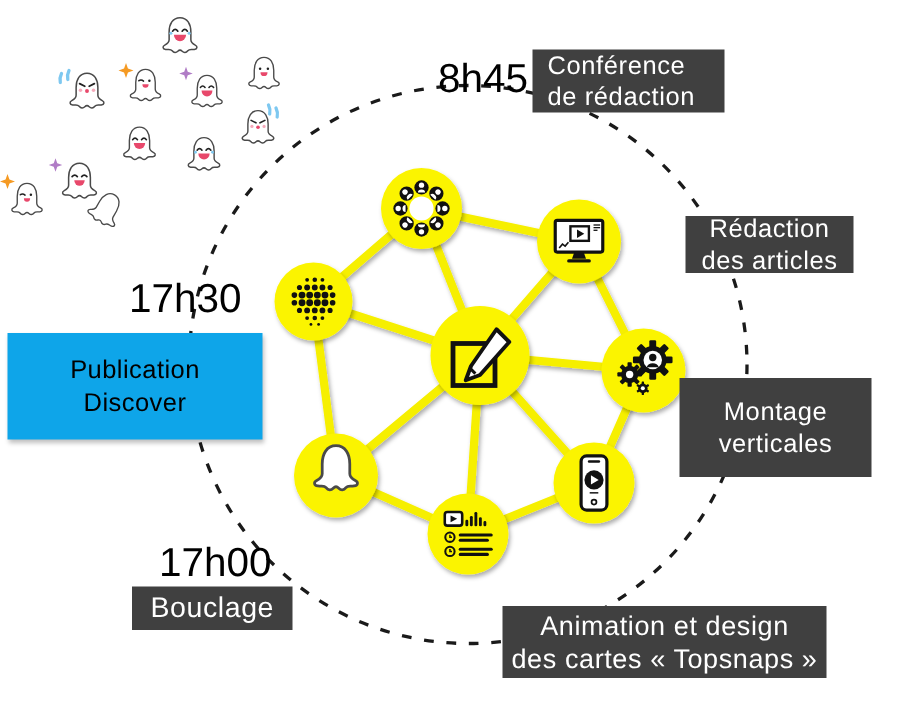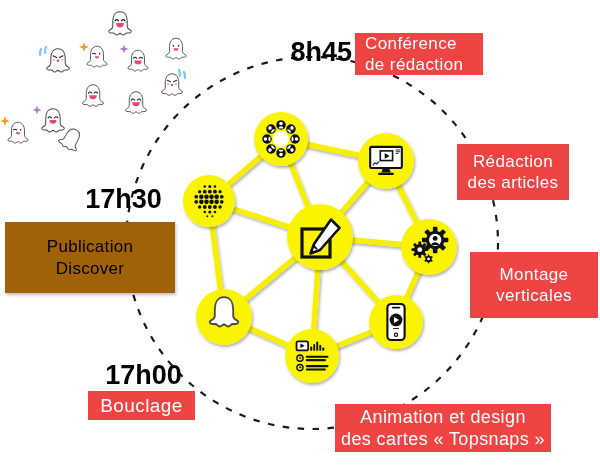--- a/index.html
+++ b/index.html
@@ -2,31 +2,31 @@
 <html><head>
 <meta charset="utf-8">
 <style>
   html,body{margin:0;padding:0;background:#fff;}
   .stage{
     position:relative;width:600px;height:471px;background:#ffffff;overflow:hidden;
     font-family:"Liberation Sans", sans-serif;
   }
   .stage svg{position:absolute;left:0;top:0;}
   .time{
-    position:absolute;font-weight:700;color:#000;font-size:27px;letter-spacing:0;
+    position:absolute;font-weight:400;color:#000;font-size:27px;letter-spacing:0;
     white-space:nowrap;
   }
   .black-box{
-    position:absolute;background:#ef4444;color:#fff;
+    position:absolute;background:#404040;color:#fff;
     font-size:17px;line-height:21px;letter-spacing:.4px;text-align:center;
     display:flex;flex-direction:column;justify-content:center;
   }
   .black-box.left-align{text-align:left;padding-left:10px;}
   .yellow-box{
-    position:absolute;background:#a16207;color:#000;
+    position:absolute;background:#0ea5e9;color:#000;
     font-size:17px;line-height:22px;letter-spacing:.3px;text-align:center;
     display:flex;flex-direction:column;justify-content:center;
     box-shadow:1px 2px 3px rgba(0,0,0,.25);
   }
 </style>
 </head>
 <body>
 
 <div class="stage">
 
@@ -366,26 +366,26 @@
 
   <div class="time" style="left:283px;top:37px;width:69px;text-align:right;">8h45</div>
   <div class="time" style="left:76px;top:184px;width:95px;text-align:center;">17h30</div>
   <div class="time" style="left:96px;top:360px;width:95px;text-align:center;">17h00</div>
 
   <div class="black-box left-align" style="left:355px;top:33px;width:118px;height:42px;">
     <span>Conférence</span>
     <span>de rédaction</span>
   </div>
 
-  <div class="black-box" style="left:457px;top:144px;width:112px;height:56px;text-align:center;">
+  <div class="black-box" style="left:457px;top:144px;width:112px;height:38px;text-align:center;">
     <span>Rédaction</span>
     <span>des articles</span>
   </div>
 
-  <div class="black-box" style="left:470px;top:252px;width:128px;height:66px;">
+  <div class="black-box" style="left:453px;top:252px;width:128px;height:66px;">
     <span>Montage</span>
     <span>verticales</span>
   </div>
 
   <div class="black-box" style="left:335px;top:404px;width:216px;height:48px;font-size:18px;line-height:22px;">
     <span>Animation et design</span>
     <span>des cartes « Topsnaps »</span>
   </div>
 
   <div class="black-box" style="left:88px;top:391px;width:107px;height:29px;font-size:19px;">

